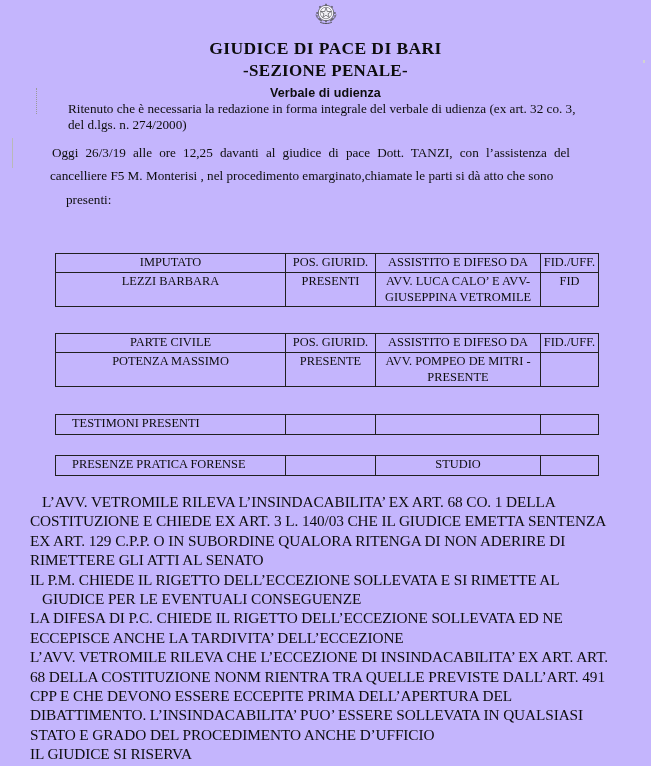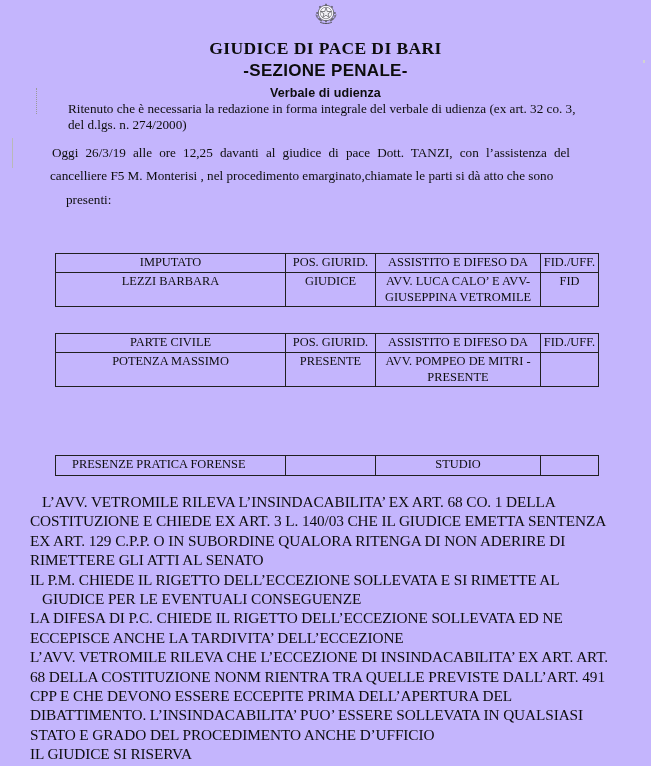--- a/index.html
+++ b/index.html
@@ -56,21 +56,21 @@
     font-weight: bold;
     font-size: 17.5px;
     letter-spacing: .4px;
   }
   .title-sub {
     position: absolute;
     left: 0;
     top: 61px;
     width: 651px;
     text-align: center;
-    font-family: Liberation Sans, sans-serif;
+    font-family: Liberation Serif, serif;
     font-weight: bold;
     font-size: 17px;
     letter-spacing: .3px;
   }
   .title-third {
     position: absolute;
     left: 0;
     top: 86px;
     width: 651px;
     text-align: center;
@@ -224,21 +224,21 @@
       </colgroup>
     <tbody>
       <tr>
         <td class="hdr">IMPUTATO</td>
         <td class="hdr">POS. GIURID.</td>
         <td class="hdr">ASSISTITO E DIFESO DA</td>
         <td class="hdr">FID./UFF.</td>
       </tr>
       <tr>
         <td class="tall">LEZZI BARBARA</td>
-        <td class="tall">GIUDICE</td>
+        <td class="tall">PRESENTI</td>
         <td class="tall">AVV. LUCA CALO’ E AVV- GIUSEPPINA VETROMILE</td>
         <td class="tall">FID</td>
       </tr>
     </tbody>
   </table>
 
   <table class="doc-table" id="table-partecivile">
     <colgroup>
         <col style="width:230px">
         <col style="width:90px">
@@ -254,20 +254,36 @@
       </tr>
       <tr>
         <td class="tall">POTENZA MASSIMO</td>
         <td class="tall">PRESENTE</td>
         <td class="tall">AVV. POMPEO DE MITRI - PRESENTE</td>
         <td class="tall"></td>
       </tr>
     </tbody>
   </table>
 
+  <table class="doc-table" id="table-testimoni">
+    <colgroup>
+        <col style="width:230px">
+        <col style="width:90px">
+        <col style="width:165px">
+        <col style="width:58px">
+      </colgroup>
+    <tbody>
+      <tr>
+        <td class="cell-left">TESTIMONI PRESENTI</td>
+        <td></td>
+        <td></td>
+        <td></td>
+      </tr>
+    </tbody>
+  </table>
 
   <table class="doc-table" id="table-presenze">
     <colgroup>
         <col style="width:230px">
         <col style="width:90px">
         <col style="width:165px">
         <col style="width:58px">
       </colgroup>
     <tbody>
       <tr>

